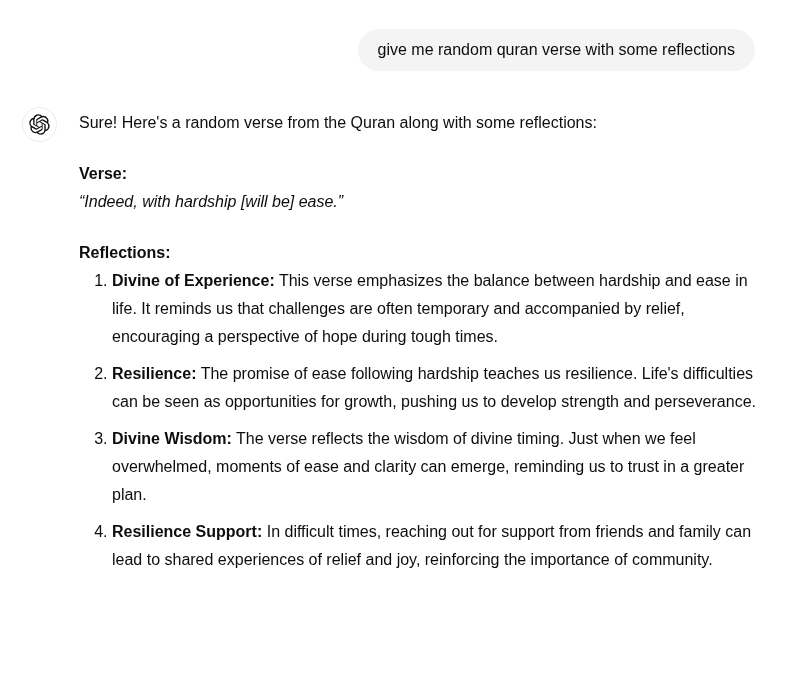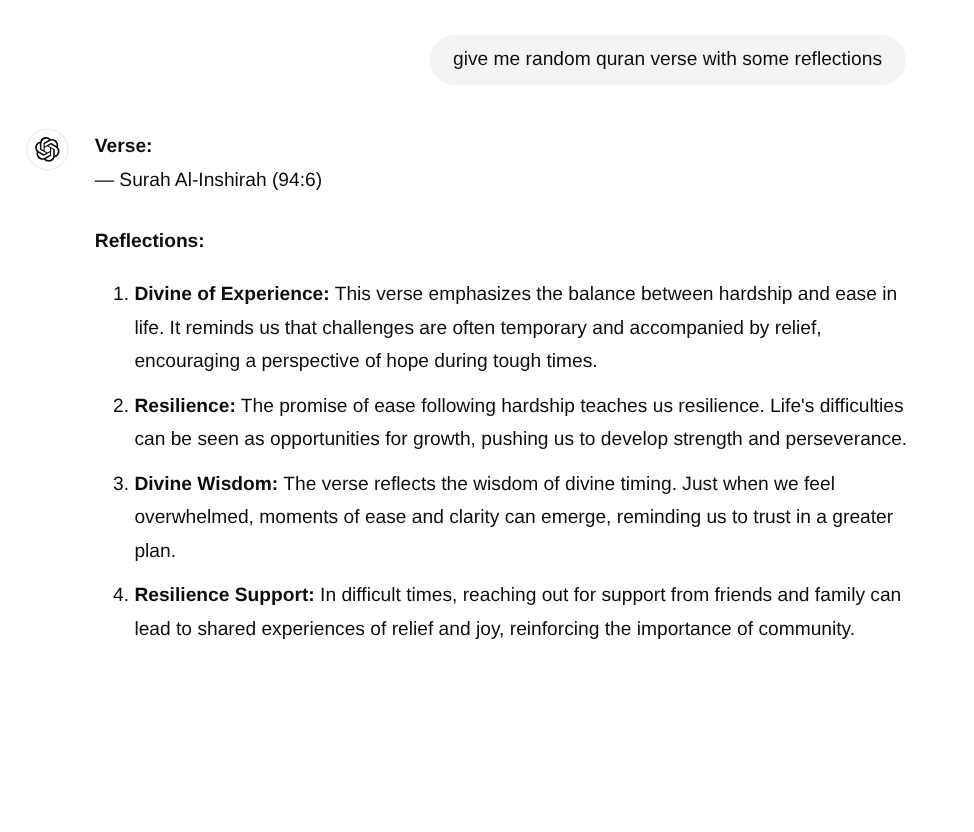--- a/index.html
+++ b/index.html
@@ -51,21 +51,21 @@
   }
   .avatar svg { width: 21px; height: 21px; display: block; }
 
   .content {
     margin-left: 22px;
     flex: 1;
     min-width: 0;
     padding-top: 2px;
   }
   .content p { margin: 0 0 23px 0; }
-  .content p.tight { margin-bottom: 16px; }
+  .content p.tight { margin-bottom: 0; }
   .blk { display: block; }
   b, strong { font-weight: bold; }
   em { font-style: italic; }
 
   ol.reflections {
     margin: 0 0 11px 0;
     padding: 0 0 0 33px;
   }
   ol.reflections li {
     margin: 0 0 9px 0;
@@ -85,24 +85,25 @@
   <div class="assistant-row">
     <div class="avatar">
       <span>
         <svg viewBox="0 0 41 41" fill="#0d0d0d" xmlns="http://www.w3.org/2000/svg" aria-hidden="true">
           <path d="M37.532 16.87a9.963 9.963 0 0 0-.856-8.184 10.078 10.078 0 0 0-10.855-4.835A9.964 9.964 0 0 0 18.306.5a10.079 10.079 0 0 0-9.614 6.977 9.967 9.967 0 0 0-6.664 4.834 10.08 10.08 0 0 0 1.24 11.817 9.965 9.965 0 0 0 .856 8.185 10.079 10.079 0 0 0 10.855 4.835 9.965 9.965 0 0 0 7.516 3.35 10.078 10.078 0 0 0 9.617-6.981 9.967 9.967 0 0 0 6.663-4.834 10.079 10.079 0 0 0-1.243-11.813ZM22.498 37.886a7.474 7.474 0 0 1-4.799-1.735c.061-.033.168-.091.237-.134l7.964-4.6a1.294 1.294 0 0 0 .655-1.134V19.054l3.366 1.944a.12.12 0 0 1 .066.092v9.299a7.505 7.505 0 0 1-7.49 7.496ZM6.392 31.006a7.471 7.471 0 0 1-.894-5.023c.06.036.162.099.237.141l7.964 4.6a1.297 1.297 0 0 0 1.308 0l9.724-5.614v3.888a.12.12 0 0 1-.048.103l-8.051 4.649a7.504 7.504 0 0 1-10.24-2.744ZM4.297 13.62A7.469 7.469 0 0 1 8.2 10.333c0 .068-.004.19-.004.274v9.201a1.294 1.294 0 0 0 .654 1.132l9.723 5.614-3.366 1.944a.12.12 0 0 1-.114.01L7.04 23.856a7.504 7.504 0 0 1-2.743-10.237Zm27.658 6.437-9.724-5.615 3.367-1.943a.121.121 0 0 1 .113-.01l8.052 4.648a7.498 7.498 0 0 1-1.158 13.528v-9.476a1.293 1.293 0 0 0-.65-1.132Zm3.35-5.043c-.059-.037-.162-.099-.236-.141l-7.965-4.6a1.298 1.298 0 0 0-1.308 0l-9.723 5.614v-3.888a.12.12 0 0 1 .048-.103l8.05-4.645a7.497 7.497 0 0 1 11.135 7.763Zm-21.063 6.929-3.367-1.944a.12.12 0 0 1-.065-.092v-9.299a7.497 7.497 0 0 1 12.293-5.756 6.94 6.94 0 0 0-.236.134l-7.965 4.6a1.294 1.294 0 0 0-.654 1.132l-.006 11.225Zm1.829-3.943 4.33-2.501 4.332 2.5v5l-4.331 2.5-4.331-2.5Z"></path>
         </svg>
       </span>
     </div>
 
     <div class="content">
+      <p>Sure! Here's a random verse from the Quran along with some reflections:</p>
 
       <p>
         <strong class="blk">Verse:</strong>
-        <span class="blk">— Surah Al-Inshirah (94:6)</span>
+        <em class="blk">“Indeed, with hardship [will be] ease.”</em>
       </p>
 
       <p class="tight">
         <strong>Reflections:</strong>
       </p>
 
       <ol class="reflections">
         <li>
           <strong>Divine of Experience:</strong>
           <span>This verse emphasizes the balance between hardship and ease in life. It reminds us that challenges are often temporary and accompanied by relief, encouraging a perspective of hope during tough times.</span>

